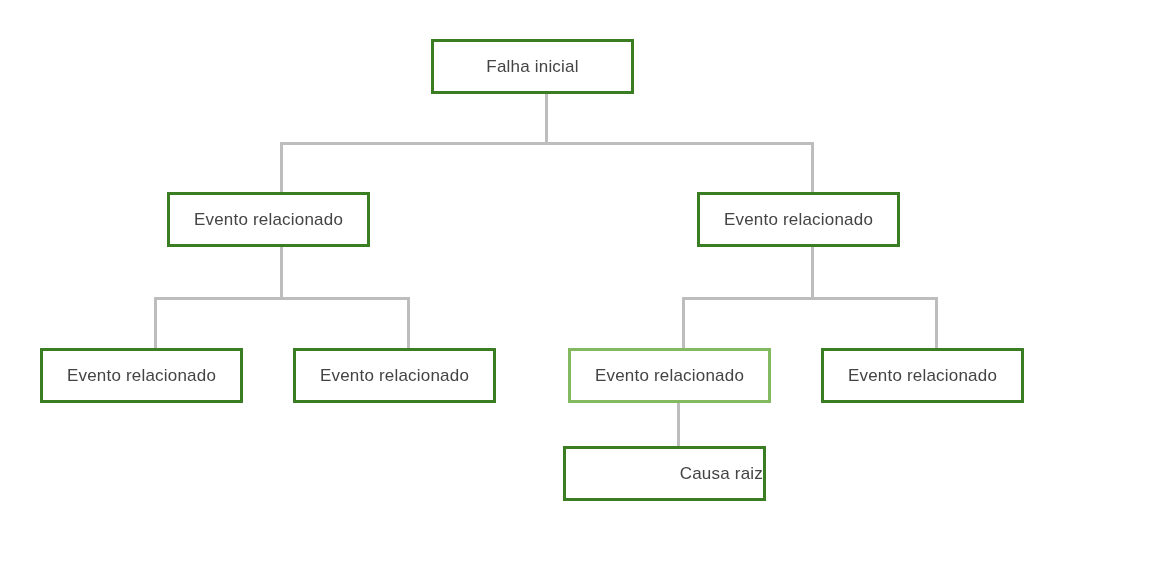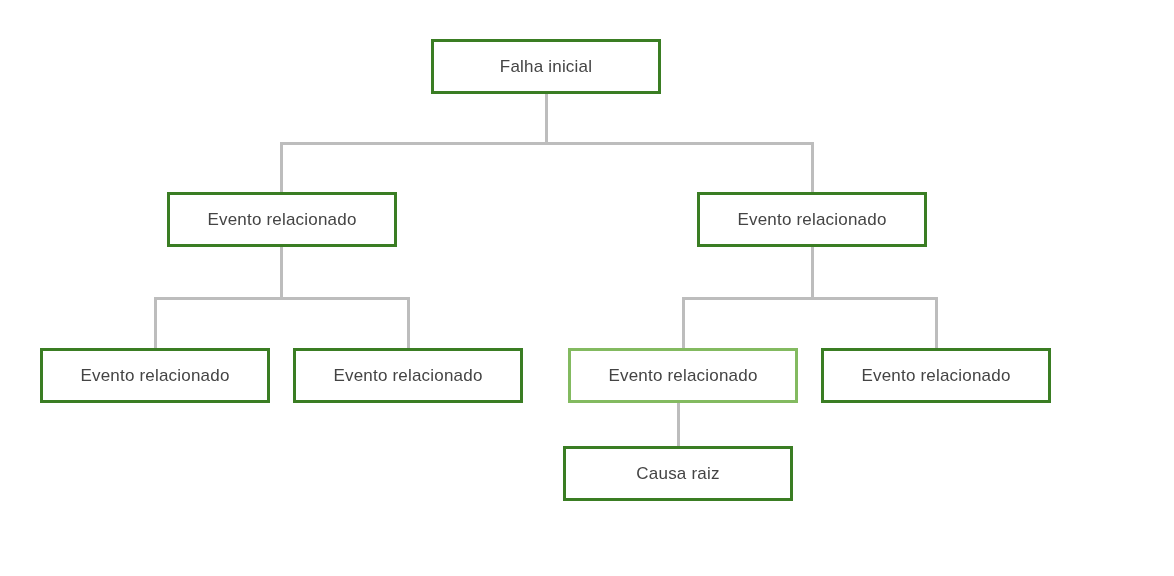--- a/index.html
+++ b/index.html
@@ -16,21 +16,21 @@
     font-family: "Liberation Sans", "DejaVu Sans", sans-serif;
     overflow: hidden;
   }
   .canvas {
     position: relative;
     width: 1174px; height: 576px;
     background: var(--background);
   }
   .node {
     position: absolute;
-    width: 230px; height: 55px;
+    width: 203px; height: 55px;
     background: #ffffff;
     border: 3px solid var(--node-border-dark);
     display: flex; align-items: center; justify-content: center;
     font-size: 17px;
     letter-spacing: 0.2px;
     color: var(--text);
     cursor: default;
   }
   .node--highlight { border-color: var(--node-border-highlight); }
   .connector {
@@ -38,21 +38,21 @@
     background: var(--connector);
   }
   
   .pos-root     { left: 431px; top: 39px;  }
   .pos-l2-left  { left: 167px; top: 192px; }
   .pos-l2-right { left: 697px; top: 192px; }
   .pos-l3-1     { left: 40px;  top: 348px; }
   .pos-l3-2     { left: 293px; top: 348px; }
   .pos-l3-3     { left: 568px; top: 348px; }
   .pos-l3-4     { left: 821px; top: 348px; }
-  .pos-cause    { left: 563px; top: 446px; }
+  .pos-cause    { left: 563px; top: 446px; justify-content: flex-end; }
   
   .seg-root-down      { left: 545px; top: 94px;  width: 3px;   height: 51px; }
   .seg-l1-h           { left: 280px; top: 142px; width: 534px; height: 3px;  }
   .seg-l2-left-drop   { left: 280px; top: 142px; width: 3px;   height: 50px; }
   .seg-l2-right-drop  { left: 811px; top: 142px; width: 3px;   height: 50px; }
   .seg-l2-left-down   { left: 280px; top: 247px; width: 3px;   height: 53px; }
   .seg-l2-left-h      { left: 154px; top: 297px; width: 256px; height: 3px;  }
   .seg-l3-1-drop      { left: 154px; top: 297px; width: 3px;   height: 51px; }
   .seg-l3-2-drop      { left: 407px; top: 297px; width: 3px;   height: 51px; }
   .seg-l2-right-down  { left: 811px; top: 247px; width: 3px;   height: 53px; }

